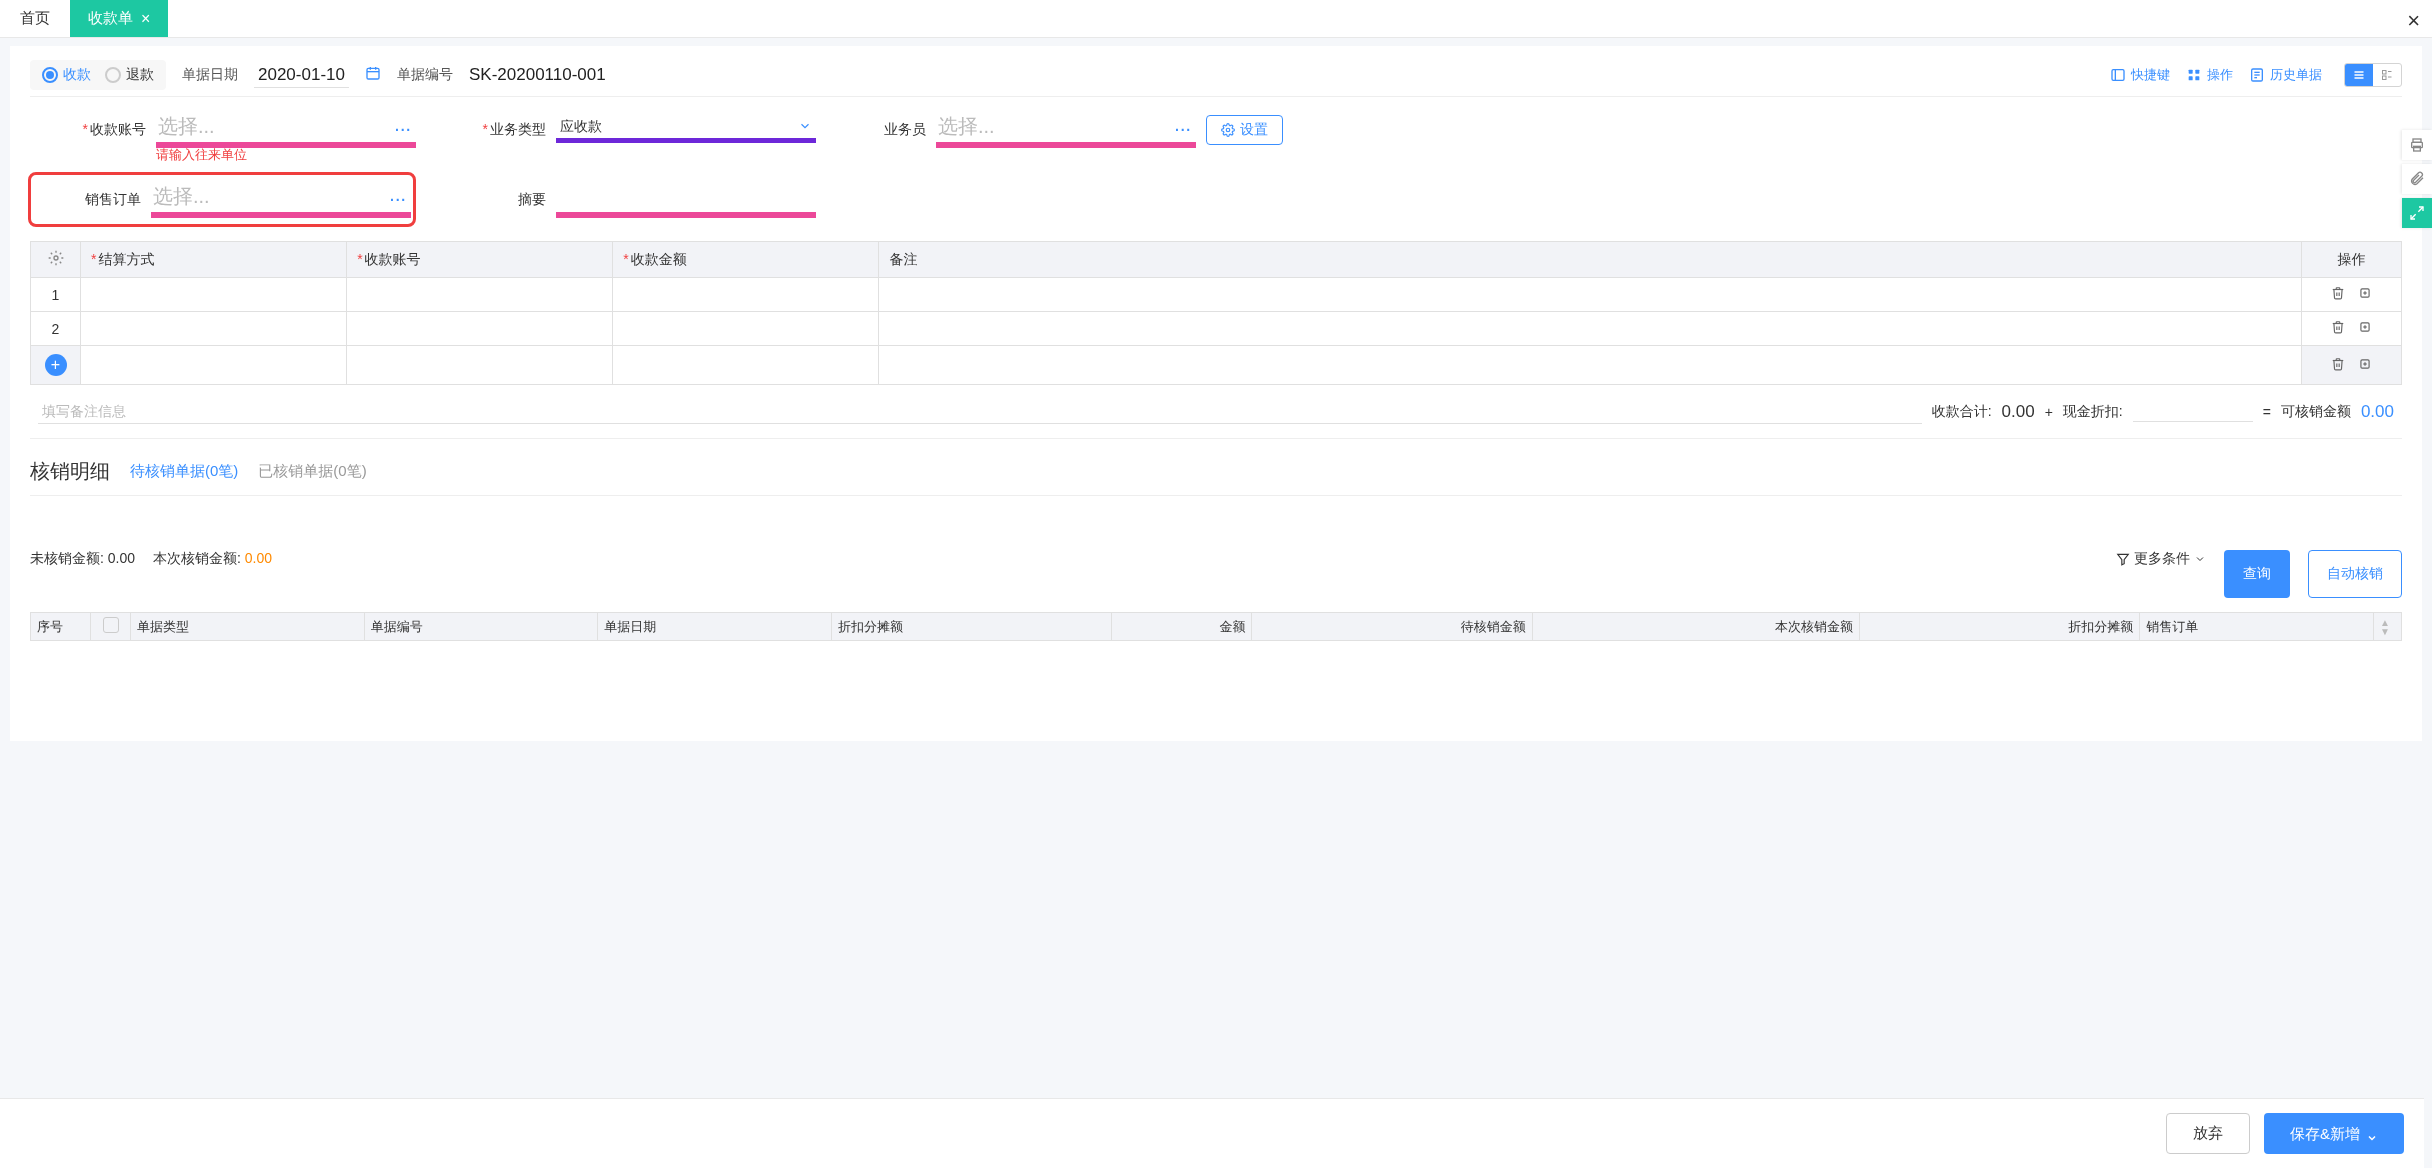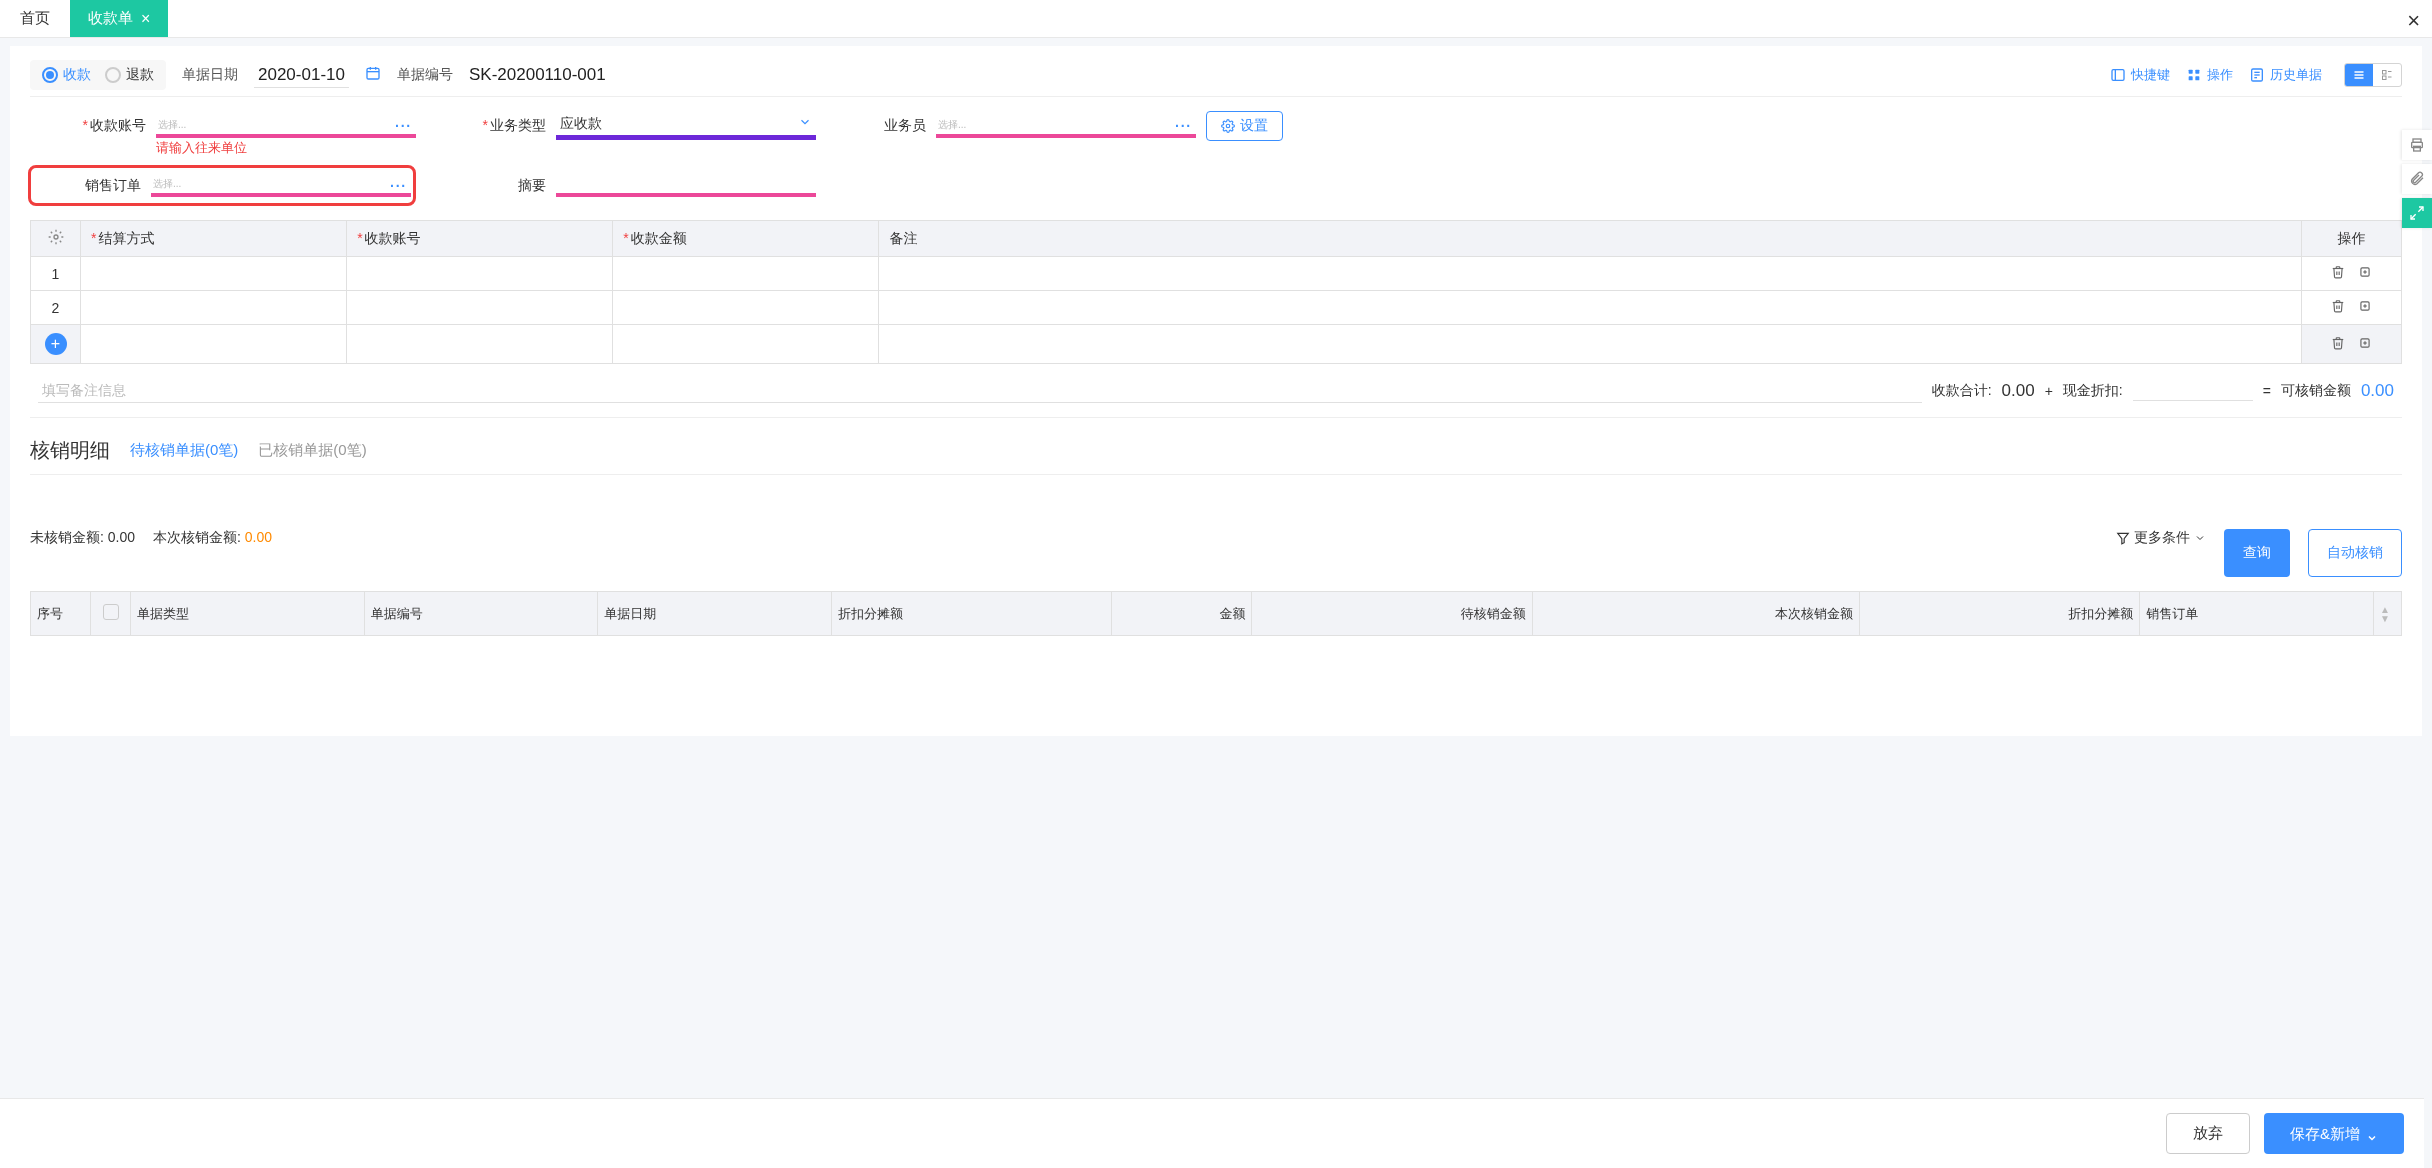--- a/index.html
+++ b/index.html
@@ -97,22 +97,22 @@
       display: grid;
       grid-template-columns: 110px 260px 120px 260px 100px 260px 80px;
       gap: 10px;
       align-items: center;
       margin-bottom: 8px;
       padding-left: 6px;
     }
     .form-row .lbl { text-align: right; }
     .req { color: #f03e3e; margin-right: 2px; }
     .inline-input {
-      border: none; border-bottom: 4px solid #ec4899;
-      padding: 4px 2px; font-size: 10px; color: #222;
+      border: none; border-bottom: 6px solid #ec4899;
+      padding: 4px 2px; font-size: 20px; color: #222;
       width: 100%;
     }
     .inline-input::placeholder { color: #bbb; }
     .input-wrap { position: relative; display: flex; align-items: center; }
     .input-more { color: #3a8fff; font-weight: bold; position: absolute; right: 4px; cursor: pointer; letter-spacing: 1px; font-size: 14px; }
     .err-text { color: #f03e3e; font-size: 13px; grid-column: 2; margin-top: -6px; }
     .settings-btn {
       border: 1px solid #3a8fff; color: #3a8fff; background: #fff;
       padding: 5px 14px; border-radius: 4px; cursor: pointer;
       display: flex; align-items: center; gap: 5px; font-size: 14px;
@@ -179,21 +179,21 @@
     }
     .fl-spacer { flex: 1; }
     .more-cond { display: flex; align-items: center; gap: 4px; cursor: pointer; }
     .btn { padding: 14px 18px; border-radius: 4px; font-size: 14px; cursor: pointer; border: 1px solid transparent; margin-top: 30px; }
     .btn-primary { background: #3a8fff; color: #fff; }
     .btn-outline { background: #fff; color: #3a8fff; border: 1px solid #3a8fff; }
 
     .detail-table { width: 100%; border-collapse: collapse; }
     .detail-table th {
       background: #f2f3f7; border: 1px solid #e0e0e0;
-      padding: 12px 6px; font-weight: 500; text-align: left; font-size: 13px;
+      padding: 4px 6px; font-weight: 500; text-align: left; font-size: 13px;
     }
     .detail-table th.num { text-align: right; }
     .detail-table .chk { text-align: center; width: 40px; }
     .checkbox-sq { width: 16px; height: 16px; border: 1px solid #ccc; border-radius: 3px; display: inline-block; }
     .sort-col { width: 28px; text-align: center; }
     .sort-arrow { color: #bbb; font-size: 10px; line-height: 9px; }
 
     .footer {
       position: fixed; bottom: 0; right: 8px;
       display: flex; gap: 14px; padding: 14px 20px;

